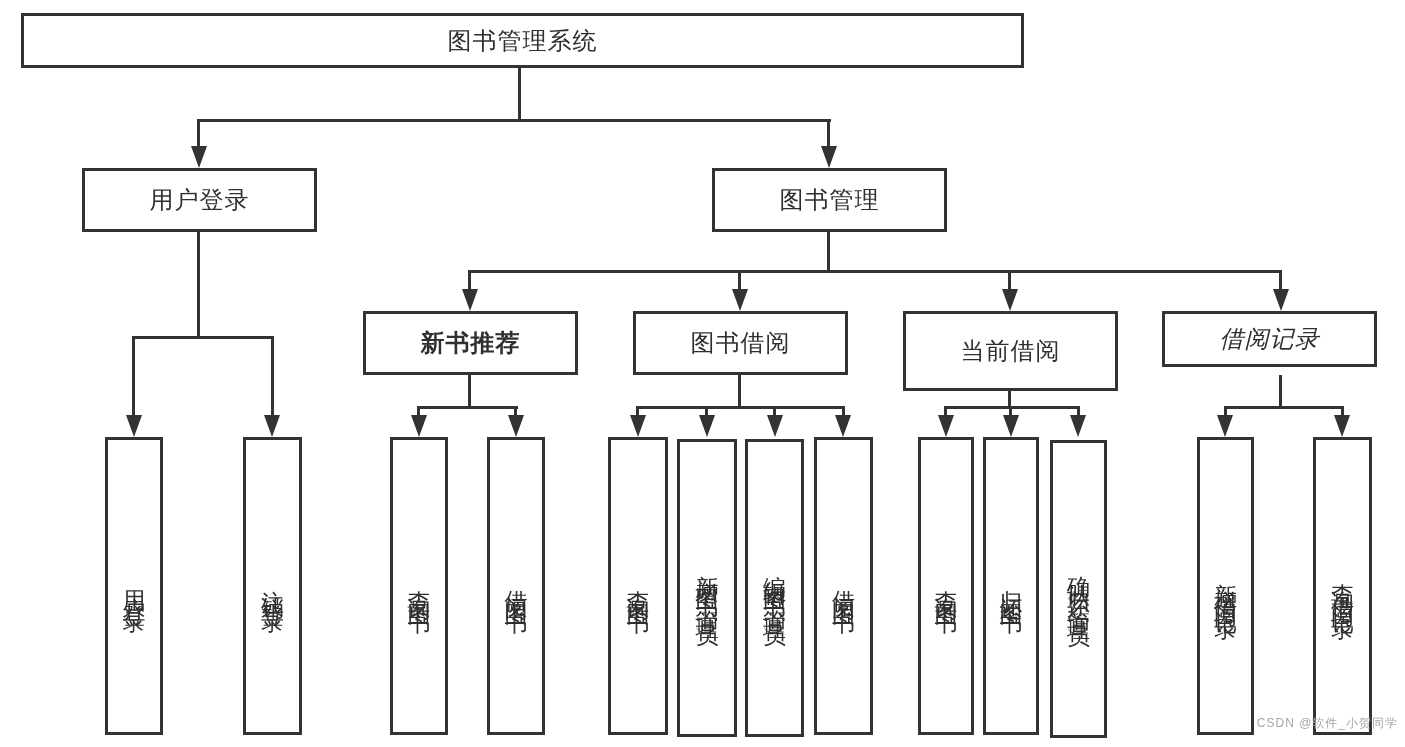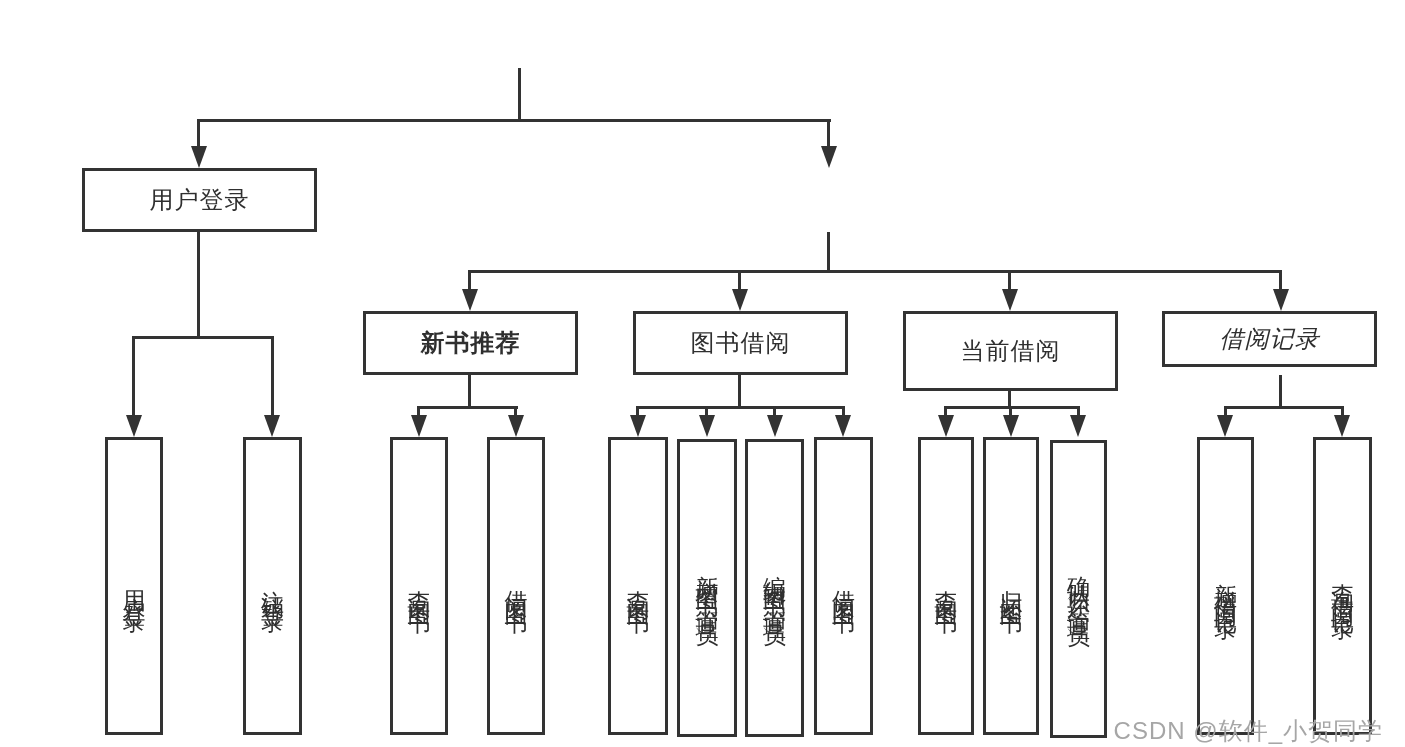--- a/index.html
+++ b/index.html
@@ -33,24 +33,24 @@
   .vl { position: absolute; width: 3px; background: #333333; }
   .hl { position: absolute; height: 3px; background: #333333; }
   .ah {
     position: absolute; width: 0; height: 0;
     border-left: 8px solid transparent;
     border-right: 8px solid transparent;
     border-top: 22px solid #333333;
   }
   .watermark {
     position: absolute;
-    right: 22px;
+    right: 7px;
     top: 715px;
     font-family: "Liberation Sans", "DejaVu Sans", sans-serif;
-    font-size: 24px;
+    font-size: 12px;
     color: #a6a6a6;
     z-index: 10;
     letter-spacing: 1px;
   }
 </style>
 </head>
 <body>
 
 <div id="canvas">
 
@@ -106,25 +106,31 @@
   <div class="vl" style="left:1077px; top:406px; height:13px;"></div>
   <div class="ah" style="left:1070px; top:415px;"></div>
 
   <div class="vl" style="left:1279px; top:375px; height:34px;"></div>
   <div class="hl" style="left:1224px; top:406px; width:119px;"></div>
   <div class="vl" style="left:1224px; top:406px; height:13px;"></div>
   <div class="ah" style="left:1217px; top:415px;"></div>
   <div class="vl" style="left:1341px; top:406px; height:13px;"></div>
   <div class="ah" style="left:1334px; top:415px;"></div>
 
+  <div class="node h" style="left:21px; top:13px; width:1003px; height:55px;">
+    <span>图书管理系统</span>
+  </div>
 
   <div class="node h" style="left:82px; top:168px; width:235px; height:64px;">
     <span>用户登录</span>
   </div>
 
+  <div class="node h" style="left:712px; top:168px; width:235px; height:64px;">
+    <span>图书管理</span>
+  </div>
 
   <div class="node h" style="left:363px; top:311px; width:215px; height:64px;font-weight:bold;">
     <span>新书推荐</span>
   </div>
 
   <div class="node h" style="left:633px; top:311px; width:215px; height:64px;">
     <span>图书借阅</span>
   </div>
 
   <div class="node h" style="left:903px; top:311px; width:215px; height:80px;">

